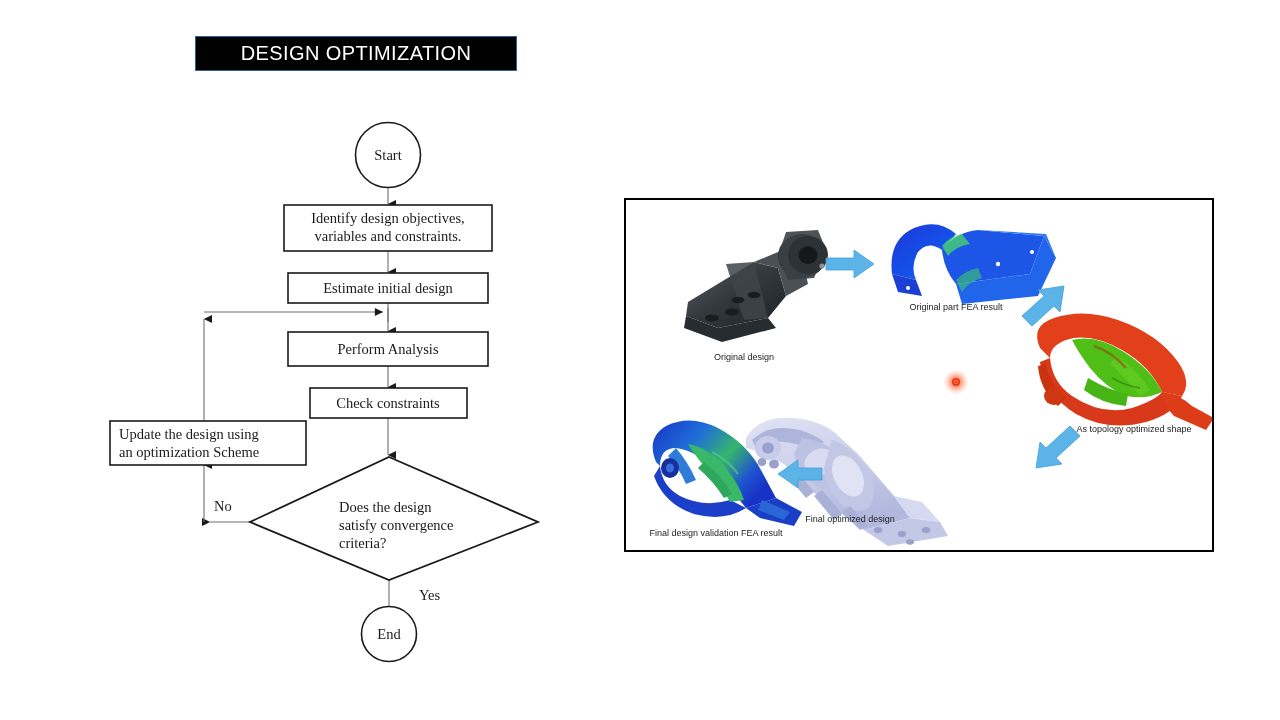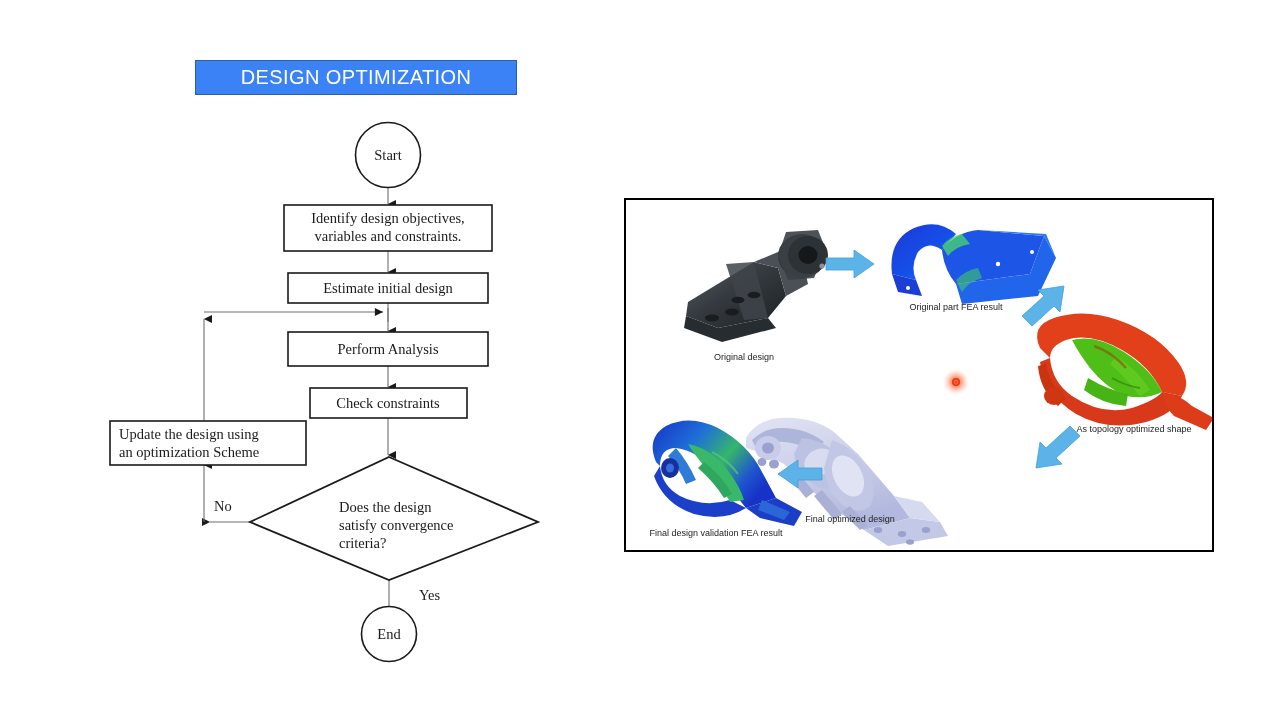--- a/index.html
+++ b/index.html
@@ -17,27 +17,26 @@
     color: #000000;
   }
 
   
   #title-banner {
     position: absolute;
     left: 195px;
     top: 36px;
     width: 322px;
     height: 35px;
-    background: #3b82f6;
+    background: #000000;
     border: 1px solid #2e5f9e;
     box-sizing: border-box;
     display: flex;
     align-items: center;
     justify-content: center;
-    margin-top: 24px;
   }
   #title-banner .title-text {
     font-family: "Liberation Sans", sans-serif;
     font-size: 20px;
     letter-spacing: 0.4px;
     color: #ffffff;
     white-space: nowrap;
   }
 
   

